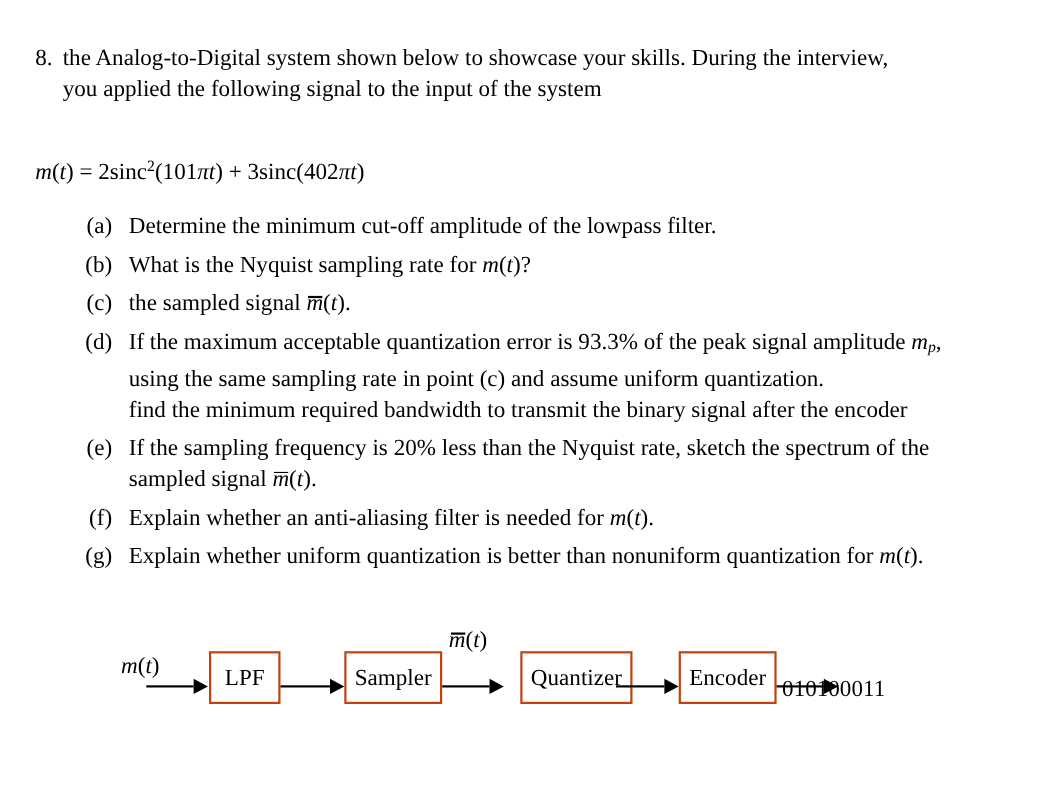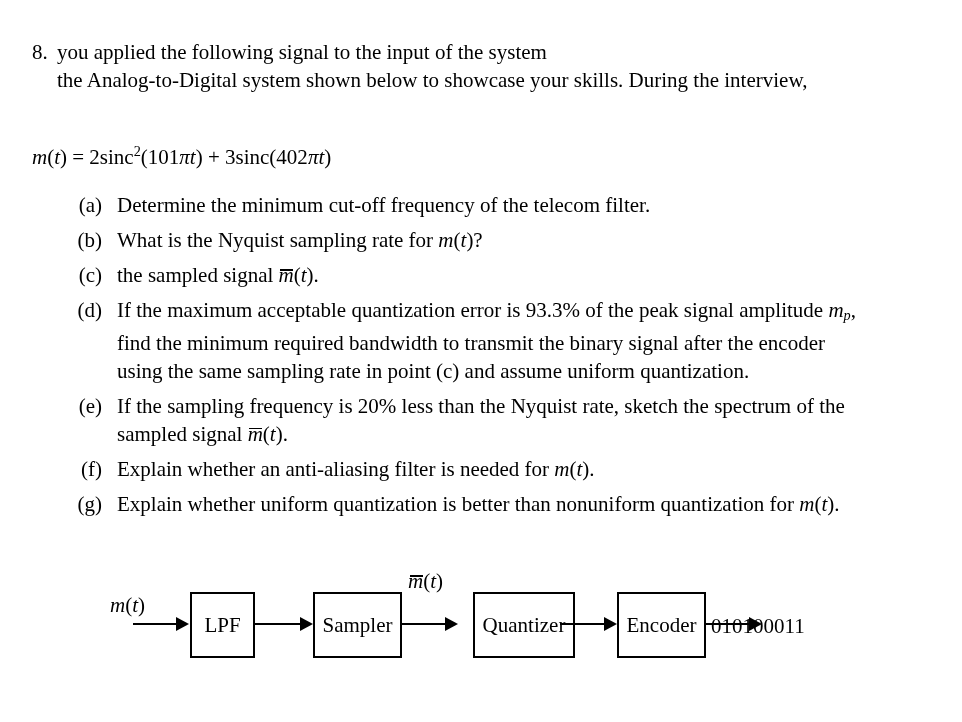--- a/index.html
+++ b/index.html
@@ -39,22 +39,22 @@
 
   
   .parts { position: absolute; left: 32px; top: 191px; width: 926px; }
   .part { position: relative; padding-left: 85px; margin-bottom: 7px; }
   .part-label { position: absolute; left: 15px; top: 0; width: 55px; text-align: right; }
 
   
   .diagram { position: absolute; left: 0; top: 560px; width: 962px; height: 130px; }
   .dg-label { position: absolute; white-space: nowrap; }
   .dg-box {
-    position: absolute; top: 32px; height: 66px;
-    border: 2px solid #000000; box-sizing: border-box;
+    position: absolute; top: 32px; height: 48px;
+    border: 2px solid #c2410c; box-sizing: border-box;
     display: flex; align-items: center; justify-content: center;
     background: #fff;
   }
   .dg-line { position: absolute; top: 63px; height: 2px; background: #000; }
   .dg-head {
     position: absolute; top: 57px; width: 0; height: 0;
     border-top: 7px solid transparent;
     border-bottom: 7px solid transparent;
     border-left: 13px solid #000;
   }
@@ -62,52 +62,52 @@
   .box-sampler   { left: 313px; width: 89px; }
   .box-quantizer { left: 473px; width: 102px; }
   .box-encoder   { left: 617px; width: 89px; }
 </style>
 </head>
 <body>
 
 <div class="intro">
   <span class="problem-number">8.</span>
   <div class="intro-lines">
+      <div class="tline"><span class="seg-n">the Analog-to-Digital system shown below to showcase your skills. During the interview,</span></div>
       <div class="tline"><span class="seg-n">you applied the following signal to the input of the system</span></div>
-      <div class="tline"><span class="seg-n">the Analog-to-Digital system shown below to showcase your skills. During the interview,</span></div>
     </div>
 </div>
 
 <div class="formula"><span class="seg-i">m</span><span class="seg-n">(</span><span class="seg-i">t</span><span class="seg-n">) = 2sinc</span><span class="seg-sup">2</span><span class="seg-n">(101</span><span class="seg-i">π</span><span class="seg-i">t</span><span class="seg-n">) + 3sinc(402</span><span class="seg-i">π</span><span class="seg-i">t</span><span class="seg-n">)</span></div>
 
 <div class="parts">
   <div class="part">
     <span class="part-label">(a)</span>
     <div class="part-lines">
-        <div class="tline"><span class="seg-n">Determine the minimum cut-off frequency of the telecom filter.</span></div>
+        <div class="tline"><span class="seg-n">Determine the minimum cut-off amplitude of the lowpass filter.</span></div>
       </div>
   </div>
   <div class="part">
     <span class="part-label">(b)</span>
     <div class="part-lines">
         <div class="tline"><span class="seg-n">What is the Nyquist sampling rate for </span><span class="seg-i">m</span><span class="seg-n">(</span><span class="seg-i">t</span><span class="seg-n">)?</span></div>
       </div>
   </div>
   <div class="part">
     <span class="part-label">(c)</span>
     <div class="part-lines">
         <div class="tline"><span class="seg-n">the sampled signal </span><span class="seg-bar">m</span><span class="seg-n">(</span><span class="seg-i">t</span><span class="seg-n">).</span></div>
       </div>
   </div>
   <div class="part">
     <span class="part-label">(d)</span>
     <div class="part-lines">
         <div class="tline"><span class="seg-n">If the maximum acceptable quantization error is 93.3% of the peak signal amplitude </span><span class="seg-i">m</span><span class="seg-sub">p</span><span class="seg-n">,</span></div>
+        <div class="tline"><span class="seg-n">using the same sampling rate in point (c) and assume uniform quantization.</span></div>
         <div class="tline"><span class="seg-n">find the minimum required bandwidth to transmit the binary signal after the encoder</span></div>
-        <div class="tline"><span class="seg-n">using the same sampling rate in point (c) and assume uniform quantization.</span></div>
       </div>
   </div>
   <div class="part">
     <span class="part-label">(e)</span>
     <div class="part-lines">
         <div class="tline"><span class="seg-n">If the sampling frequency is 20% less than the Nyquist rate, sketch the spectrum of the</span></div>
         <div class="tline"><span class="seg-n">sampled signal </span><span class="seg-bar">m</span><span class="seg-n">(</span><span class="seg-i">t</span><span class="seg-n">).</span></div>
       </div>
   </div>
   <div class="part">

